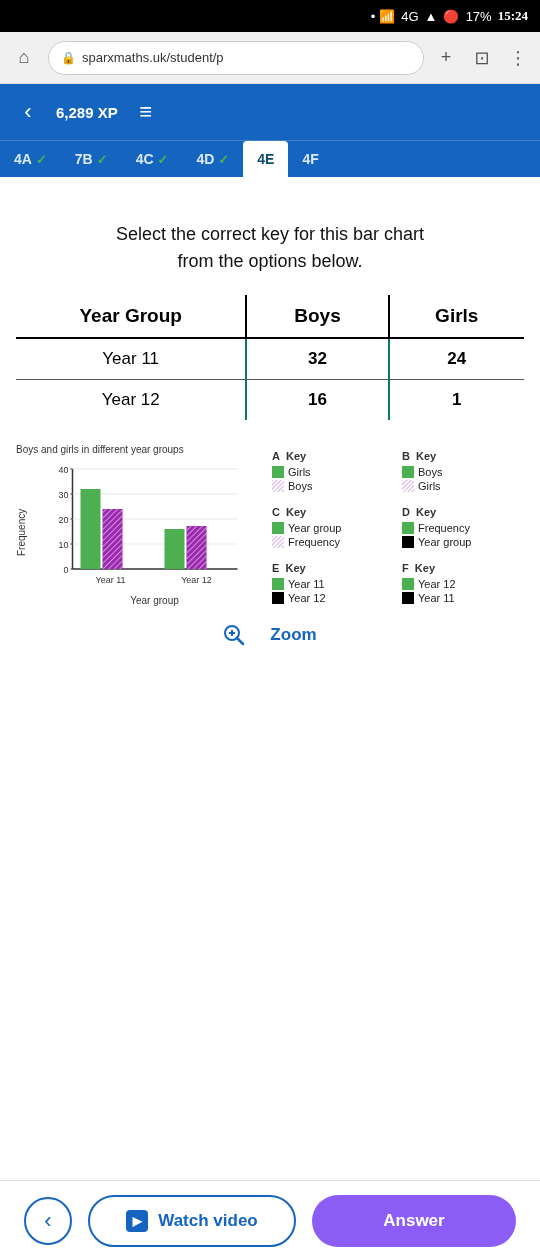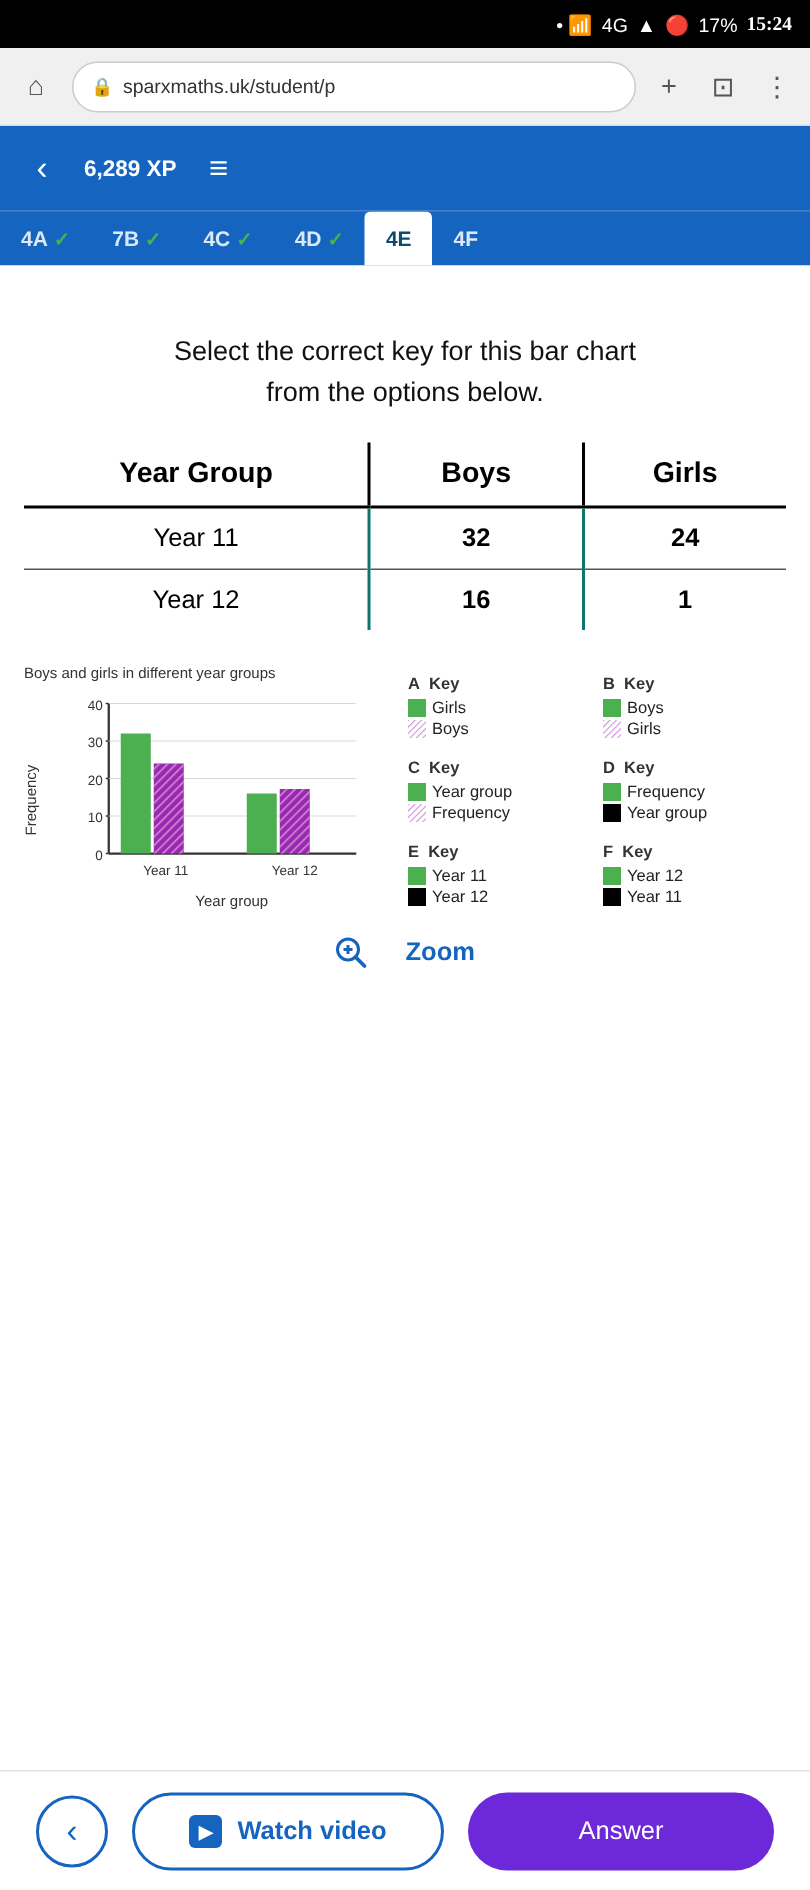--- a/index.html
+++ b/index.html
@@ -356,25 +356,25 @@
       display: flex;
       align-items: center;
       justify-content: center;
       color: #fff;
       font-size: 12px;
     }
     .answer-btn {
       flex: 1;
       height: 52px;
       border-radius: 30px;
-      background: #6d28d9;
+      background: #8b5cf6;
       border: none;
       color: #fff;
       font-size: 17px;
-      font-weight: 400;
+      font-weight: 700;
       cursor: pointer;
     }
   </style>
 </head>
 <body>
 
 <div class="status-bar">
   <span>• 📶</span>
   <span>4G</span>
   <span>▲</span>

